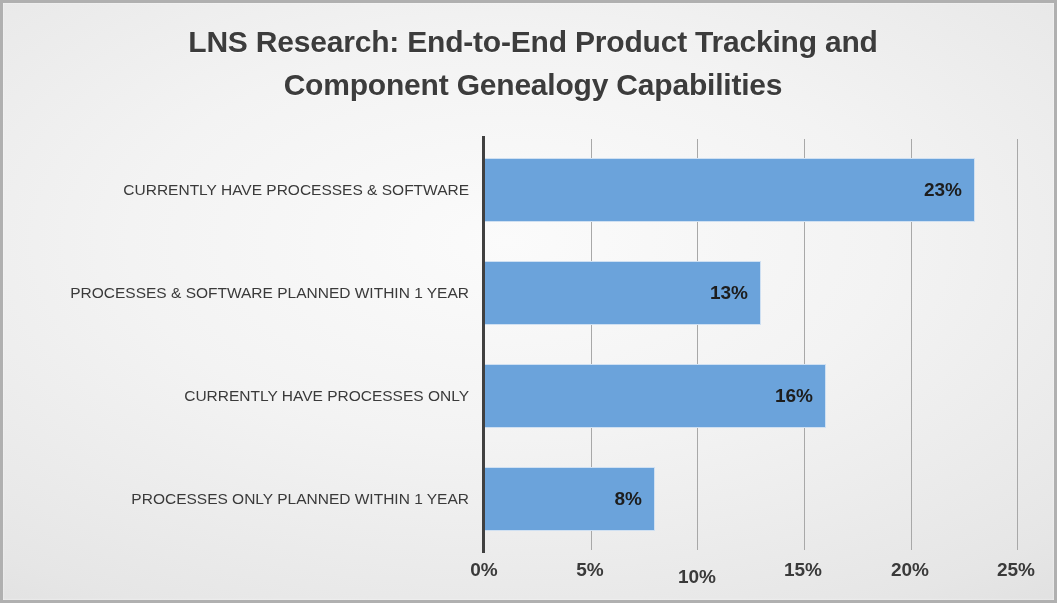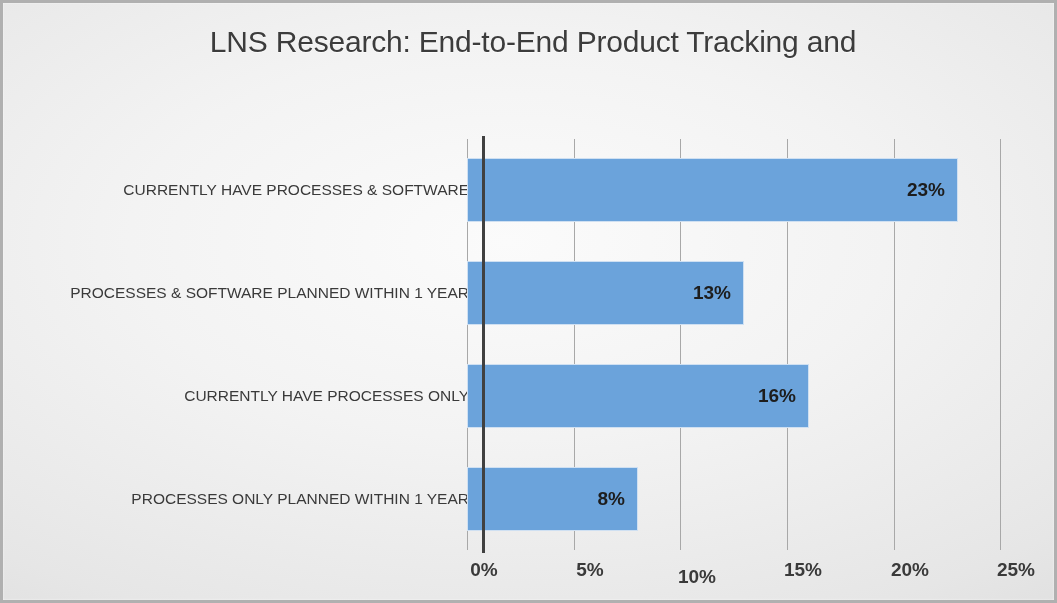--- a/index.html
+++ b/index.html
@@ -32,31 +32,31 @@
   }
 
   
   .chart-title {
     position: absolute;
     left: 90px;
     top: 18px;
     width: 880px;
     text-align: center;
     font-size: 30px;
-    font-weight: normal;
+    font-weight: bold;
     line-height: 1.42;
     color: #3c3c3c;
     letter-spacing: -0.2px;
     text-shadow: 0 1px 0 rgba(255,255,255,0.6);
   }
 
   
   .plot-area {
     position: absolute;
-    left: 464px;
+    left: 481px;
     top: 136px;
     width: 534px;
     height: 411px;
   }
   .gridlines {
     position: absolute;
     inset: 0;
   }
   .gridline {
     position: absolute;
@@ -144,20 +144,21 @@
     white-space: nowrap;
   }
 </style>
 </head>
 <body>
 
 <div id="slide">
 
   <div class="chart-title">
     <div>LNS Research: End-to-End Product Tracking and</div>
+    <div>Component Genealogy Capabilities</div>
   </div>
 
   <div class="cat-labels">
     <div class="cat-label" style="top:0px;">CURRENTLY HAVE PROCESSES &amp; SOFTWARE</div>
     <div class="cat-label" style="top:103px;">PROCESSES &amp; SOFTWARE PLANNED WITHIN 1 YEAR</div>
     <div class="cat-label" style="top:206px;">CURRENTLY HAVE PROCESSES ONLY</div>
     <div class="cat-label" style="top:309px;">PROCESSES ONLY PLANNED WITHIN 1 YEAR</div>
   </div>
 
   <div class="plot-area">

